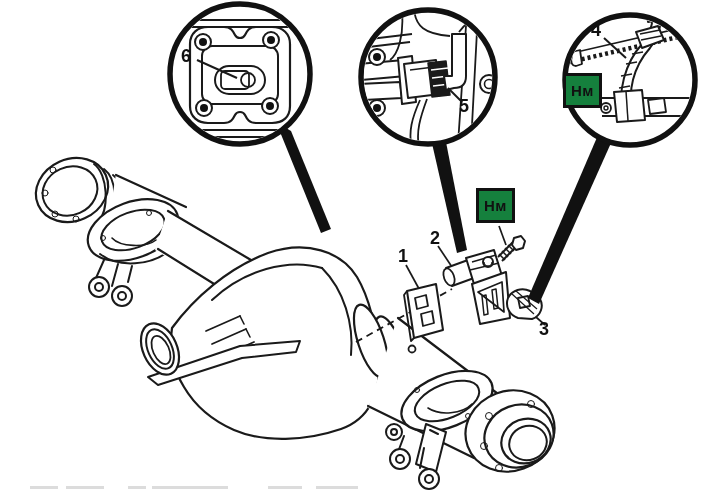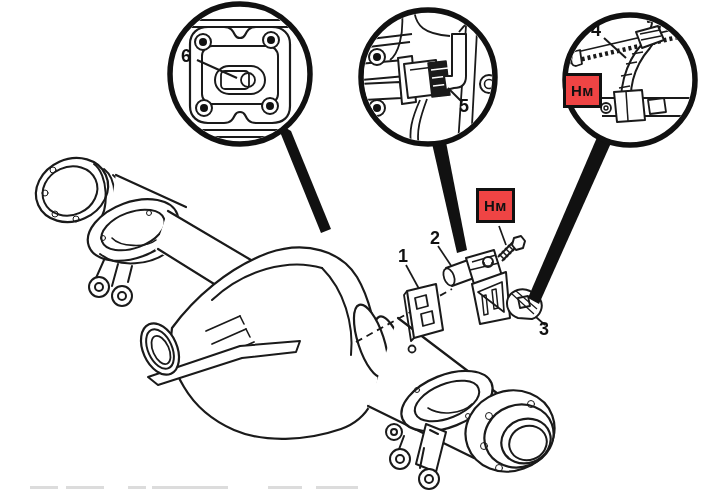--- a/index.html
+++ b/index.html
@@ -6,21 +6,21 @@
   .stage{
     position:relative;width:720px;height:494px;background:#ffffff;
     overflow:hidden;font-family:"Liberation Sans",sans-serif;
   }
   .stage svg{position:absolute;left:0;top:0;}
   .part-num{
     position:absolute;font-weight:700;font-size:18px;line-height:1;
     color:#111;font-family:"Liberation Sans",sans-serif;
   }
   .torque-box{
-    position:absolute;border:3px solid #111;background:#ef4444;
+    position:absolute;border:3px solid #111;background:#15803d;
     font-weight:700;font-size:15px;line-height:1;color:#111;
     padding:7px 5px;letter-spacing:0.5px;
     font-family:"Liberation Sans",sans-serif;
   }
   .edge-artifacts{position:absolute;left:0;top:484px;width:720px;height:10px;}
   .edge-artifacts span{position:absolute;top:2px;height:3px;background:#dcdcdc;display:block;}
 </style>
 </head>
 <body>
 

